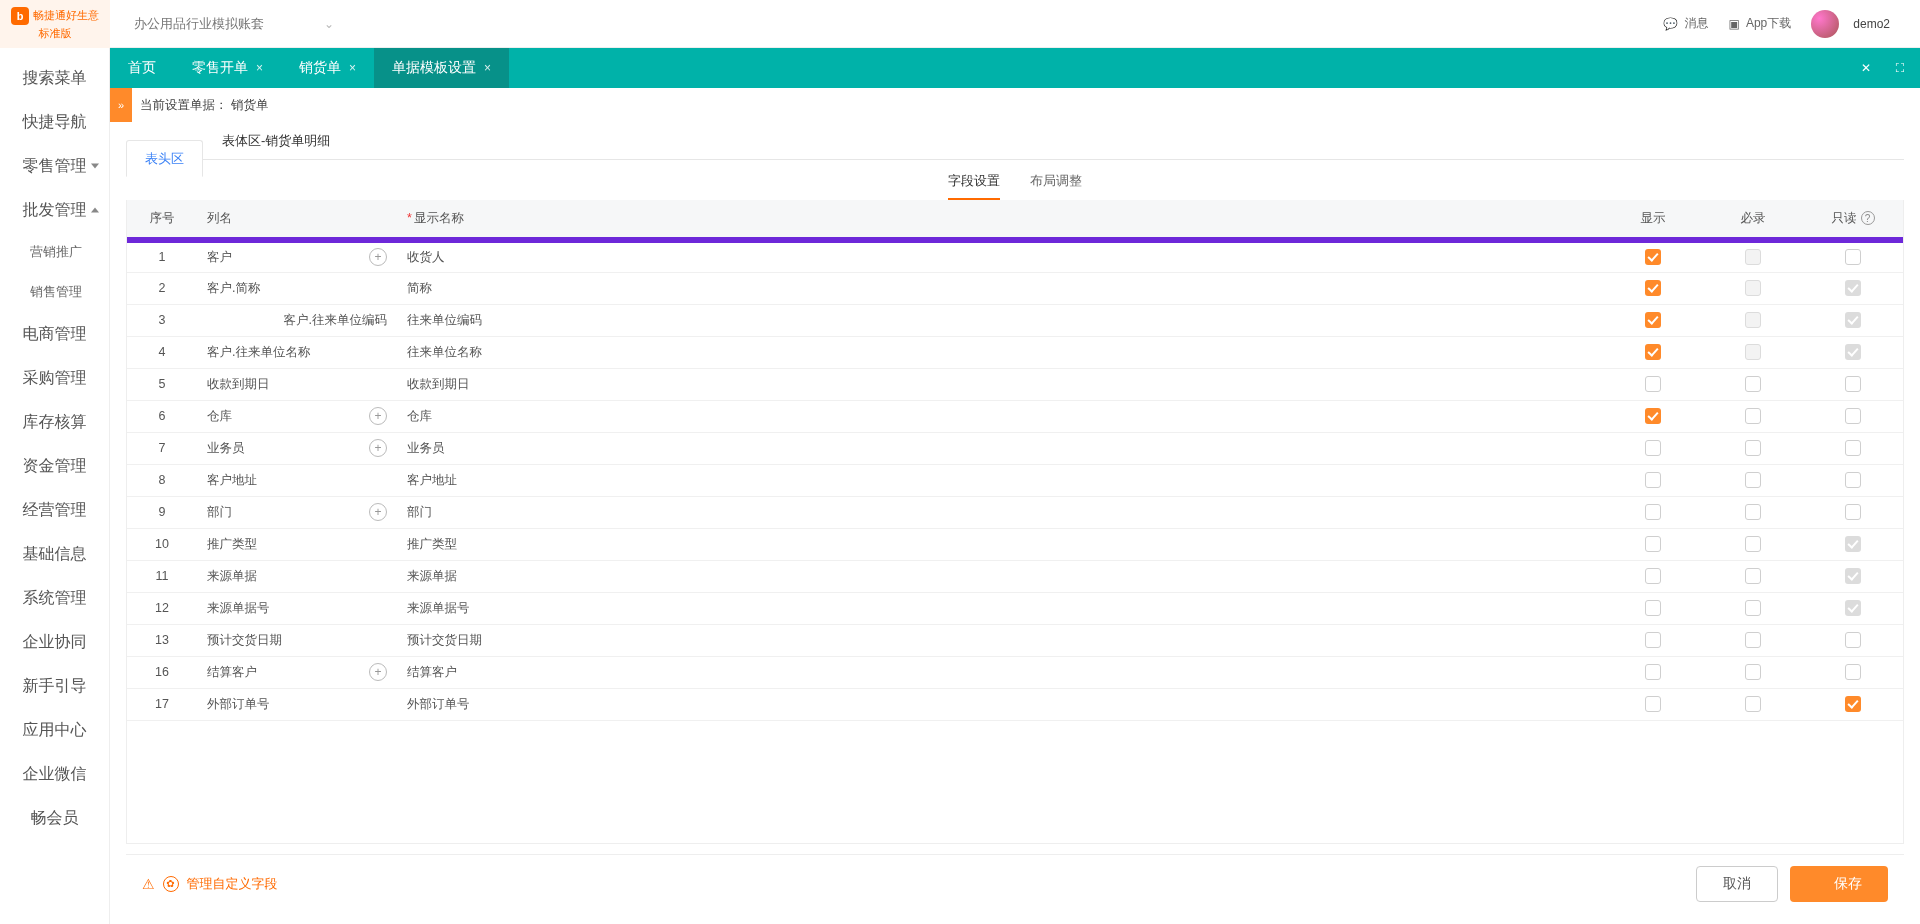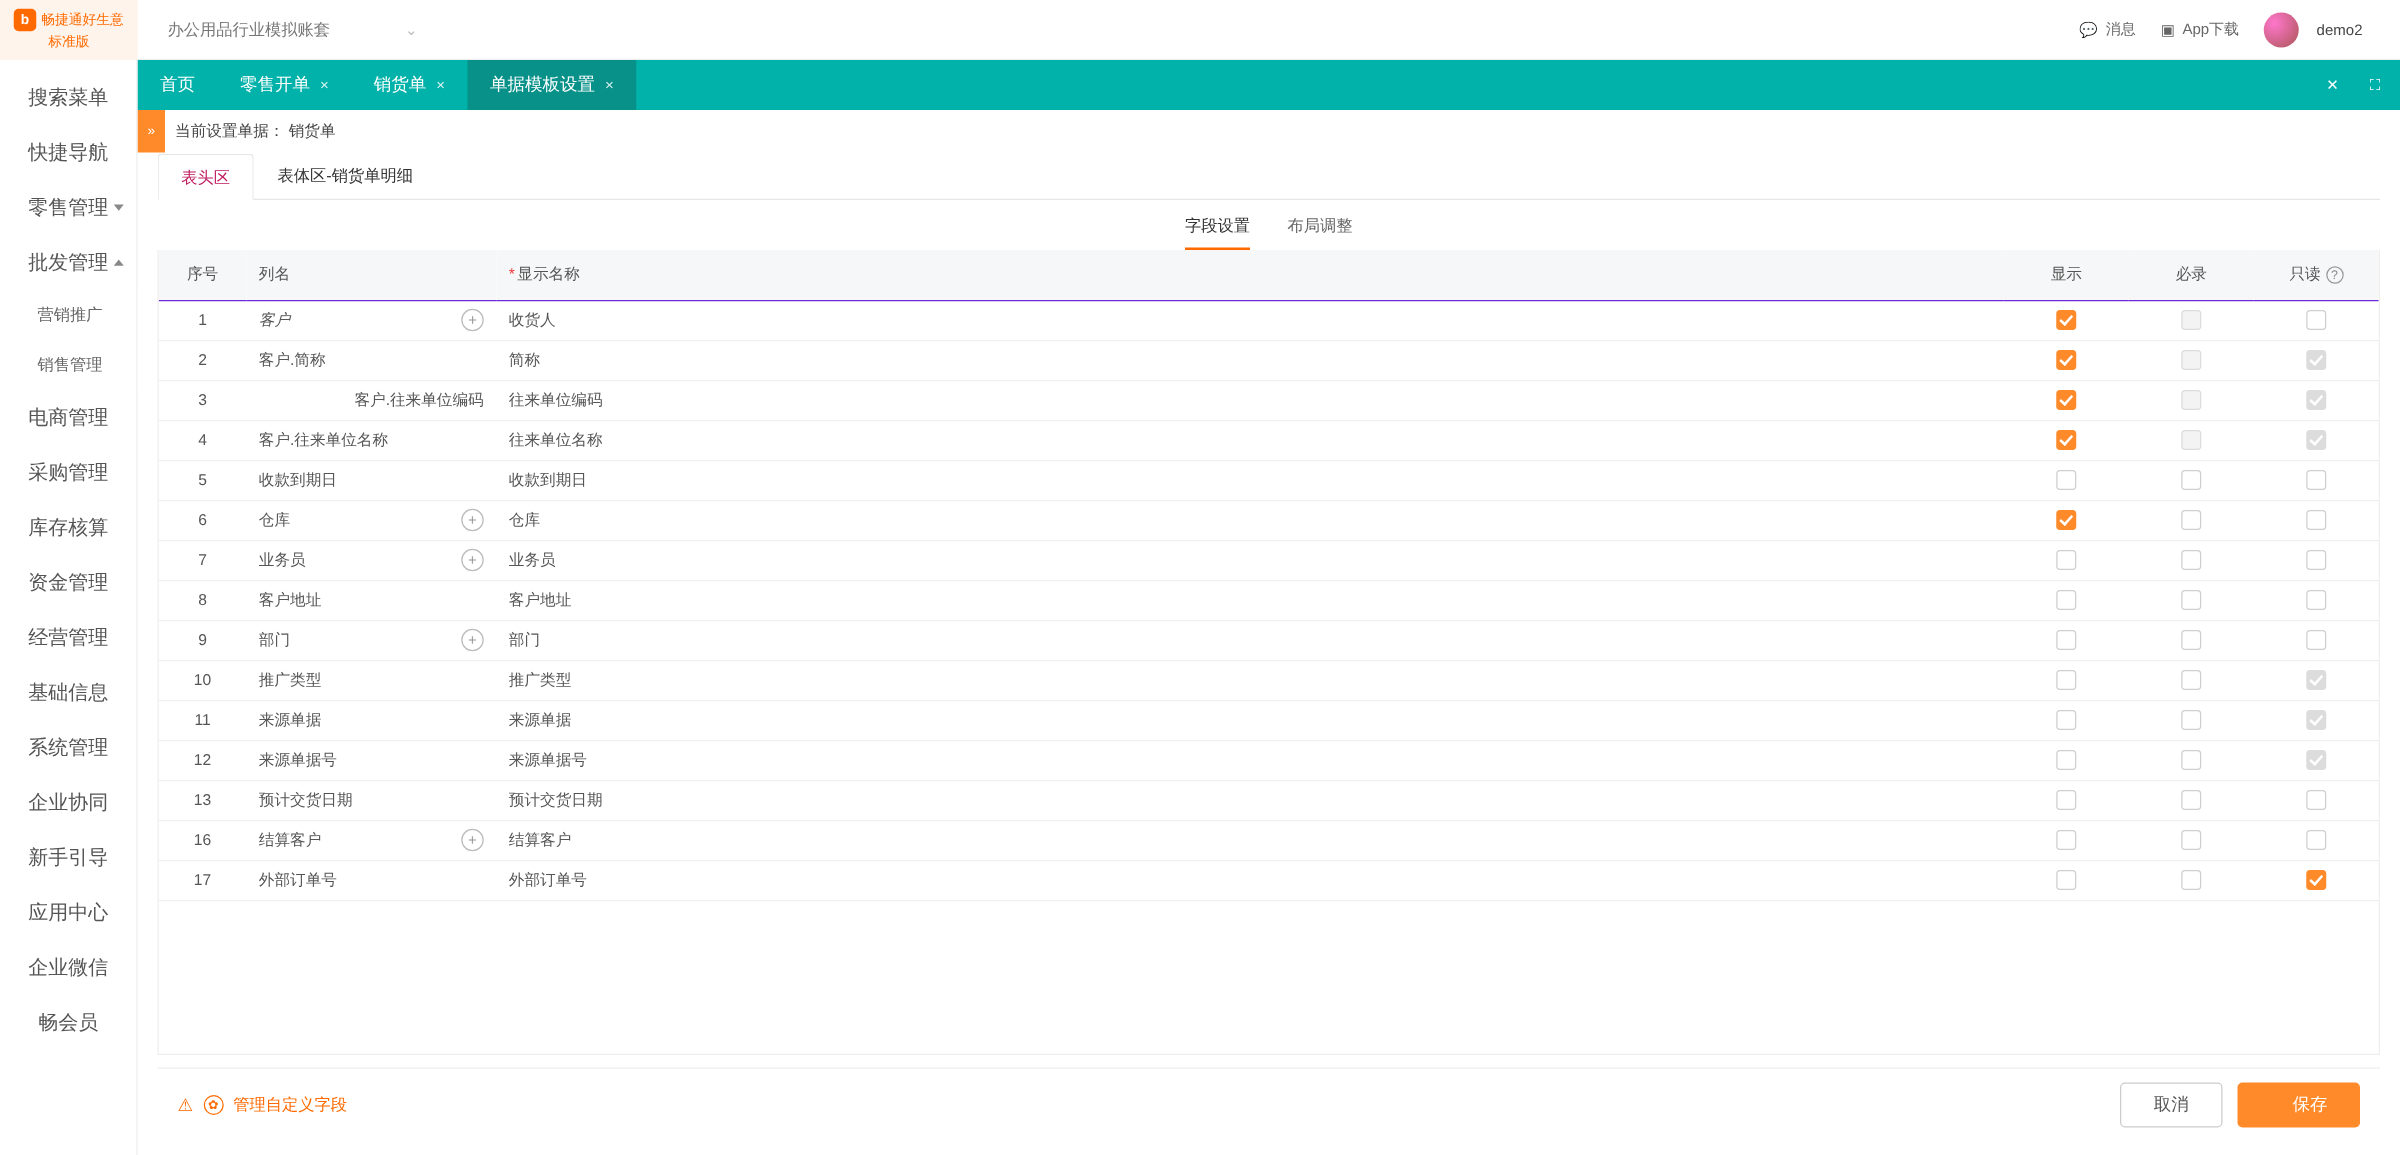--- a/index.html
+++ b/index.html
@@ -46,30 +46,30 @@
 
   
   .context-bar { display: flex; align-items: center; height: 34px; padding-left: 0; color: #444; }
   .context-handle { width: 22px; height: 34px; background: #ff8a2a; display: flex; align-items: center; justify-content: center; color: #fff; font-size: 11px; }
   .context-text { margin-left: 8px; font-size: 12.5px; color: #444; }
 
   
   .panel { flex: 1; display: flex; flex-direction: column; padding: 0 16px 10px 16px; overflow: hidden; }
   .area-tabs { display: flex; border-bottom: 1px solid #e6e6e6; height: 38px; margin-top: 0; }
   .area-tab { padding: 0 18px; display: flex; align-items: center; font-size: 13px; cursor: pointer; border: 1px solid transparent; border-bottom: none; }
-  .area-tab.active { color: #be185d; border: 1px solid #e6e6e6; border-bottom: 1px solid #fff; border-top-left-radius: 3px; border-top-right-radius: 3px; background: #fff; position: relative; top: 1px; font-family: Liberation Serif, serif; }
+  .area-tab.active { color: #3b82f6; border: 1px solid #e6e6e6; border-bottom: 1px solid #fff; border-top-left-radius: 3px; border-top-right-radius: 3px; background: #fff; position: relative; top: 18px; font-family: Liberation Serif, serif; }
 
   .sub-tabs { display: flex; justify-content: center; height: 40px; align-items: flex-end; gap: 30px; }
   .sub-tab { padding-bottom: 8px; font-size: 13px; color: #666; cursor: pointer; border-bottom: 2px solid transparent; }
   .sub-tab.active { color: #333; border-bottom: 2px solid #ff6a00; }
 
   
   .table-wrap { flex: 1; overflow-y: auto; border: 1px solid #eee; border-top: none; }
   table { width: 100%; border-collapse: collapse; table-layout: fixed; }
-  thead th { background: #f6f7f8; height: 40px; font-weight: normal; color: #555; font-size: 12.5px; border-bottom: 1px solid #6d28d9; padding: 0 10px; text-align: left; }
+  thead th { background: #f6f7f8; height: 40px; font-weight: normal; color: #555; font-size: 12.5px; border-bottom: 6px solid #6d28d9; padding: 0 10px; text-align: left; }
   thead th.center { text-align: center; }
   tbody td { height: 32px; border-bottom: 1px solid #f0f0f0; padding: 0 10px; color: #555; font-size: 12.5px; }
   tbody td.center { text-align: center; }
   .req-star { color: #e33; margin-right: 2px; }
   .col-seq { width: 70px; text-align: center; }
   .col-name { width: 200px; position: relative; }
   .col-disp { }
   .col-chk { width: 100px; }
   .plus { display: inline-flex; width: 18px; height: 18px; border: 1px solid #bbb; border-radius: 50%; align-items: center; justify-content: center; color: #999; font-size: 12px; position: absolute; right: 10px; top: 50%; transform: translateY(-50%); cursor: pointer; }
 
@@ -216,21 +216,21 @@
                 <th>列名</th>
                 <th><span class="req-star">*</span><span>显示名称</span></th>
                 <th class="center">显示</th>
                 <th class="center">必录</th>
                 <th class="center"><span>只读</span><span class="help-q">?</span></th>
               </tr>
             </thead>
             <tbody id="tbody">
                 <tr>
                   <td class="center">1</td>
-                  <td style="position: relative; font-style: italic;">客户<span class="plus">+</span></td>
+                  <td style="position: relative;">客户<span class="plus">+</span></td>
                   <td>收货人</td>
                   <td class="center"><span class="chk checked"></span></td>
                   <td class="center"><span class="chk unchecked-disabled"></span></td>
                   <td class="center"><span class="chk unchecked"></span></td>
                 </tr>
                 <tr>
                   <td class="center">2</td>
                   <td style="position: relative;">客户.简称</td>
                   <td>简称</td>
                   <td class="center"><span class="chk checked"></span></td>

